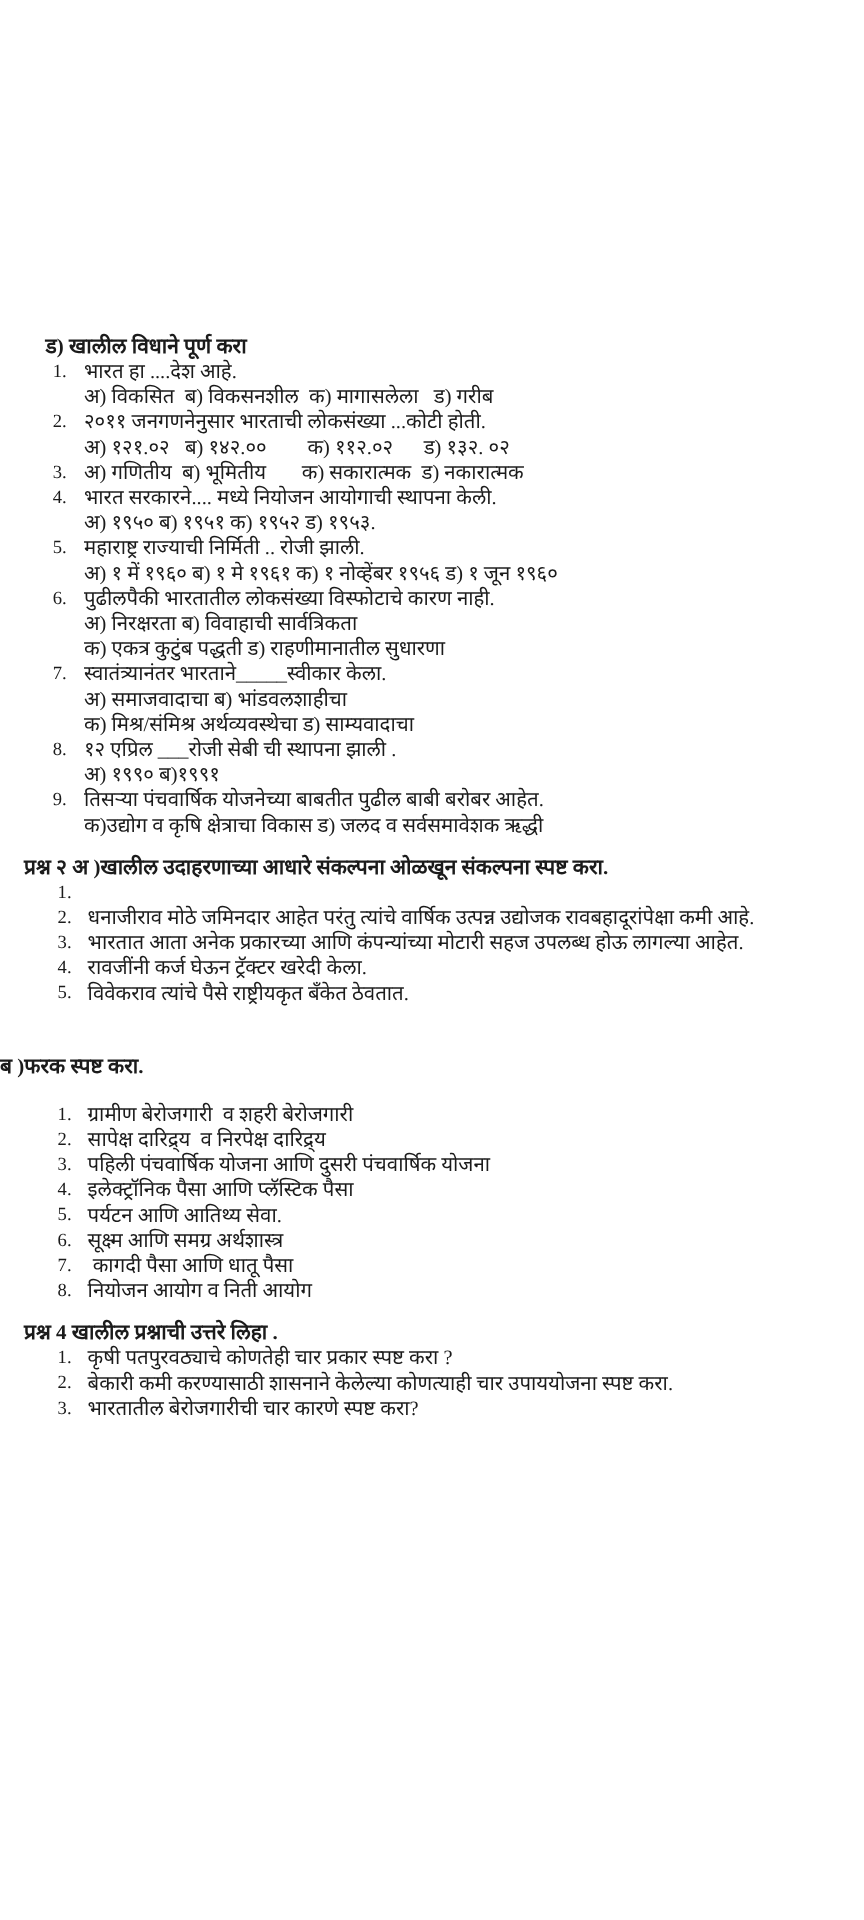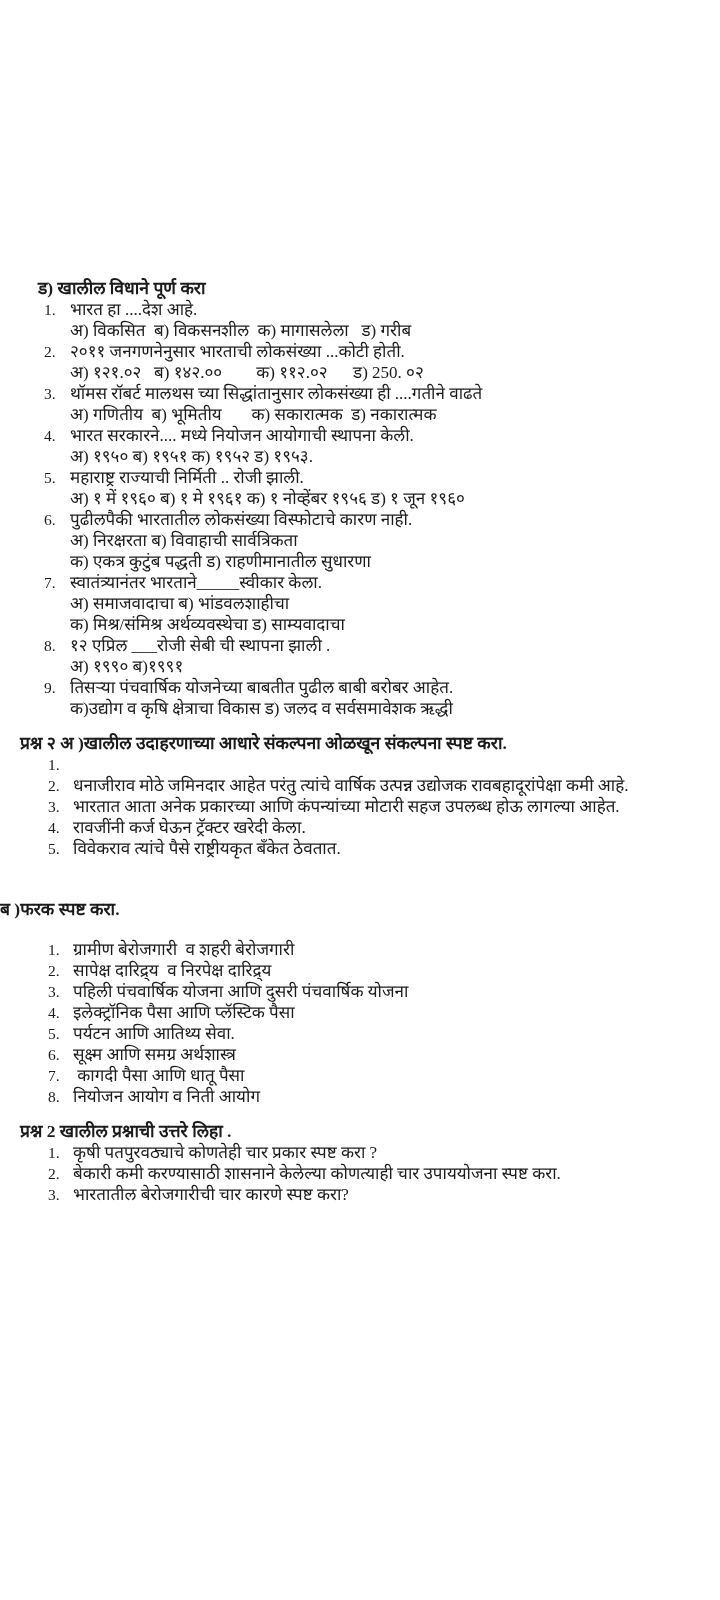--- a/index.html
+++ b/index.html
@@ -70,27 +70,26 @@
     <span class="num">1.</span>
     <span class="body">
             <div class="line">भारत हा ....देश आहे.</div>
             <div class="line">अ) विकसित  ब) विकसनशील  क) मागासलेला   ड) गरीब</div>
           </span>
   </div>
         <div class="item">
     <span class="num">2.</span>
     <span class="body">
             <div class="line">२०११ जनगणनेनुसार भारताची लोकसंख्या ...कोटी होती.</div>
-            <div class="line">अ) १२१.०२   ब) १४२.००        क) ११२.०२      ड) 250. ०२</div>
-          </span>
-  </div>
-        <div class="item">
-    <span class="num">3.</span>
-    <span class="body">
-            <div class="line">थॉमस रॉबर्ट मालथस च्या सिद्धांतानुसार लोकसंख्या ही ....गतीने वाढते</div>
+            <div class="line">अ) १२१.०२   ब) १४२.००        क) ११२.०२      ड) १३२. ०२</div>
+          </span>
+  </div>
+        <div class="item">
+    <span class="num">3.</span>
+    <span class="body">
             <div class="line">अ) गणितीय  ब) भूमितीय       क) सकारात्मक  ड) नकारात्मक</div>
           </span>
   </div>
         <div class="item">
     <span class="num">4.</span>
     <span class="body">
             <div class="line">भारत सरकारने.... मध्ये नियोजन आयोगाची स्थापना केली.</div>
             <div class="line">अ) १९५० ब) १९५१ क) १९५२ ड) १९५३.</div>
           </span>
   </div>
@@ -215,21 +214,21 @@
         <div class="item">
     <span class="num">8.</span>
     <span class="body">
             <div class="line">नियोजन आयोग व निती आयोग</div>
           </span>
   </div>
       </div>
   </section>
 
   <section class="qsection s-main">
-    <h2 class="heading">प्रश्न 2 खालील प्रश्नाची उत्तरे लिहा .</h2>
+    <h2 class="heading">प्रश्न 4 खालील प्रश्नाची उत्तरे लिहा .</h2>
     <div class="items">
         <div class="item">
     <span class="num">1.</span>
     <span class="body">
             <div class="line">कृषी पतपुरवठ्याचे कोणतेही चार प्रकार स्पष्ट करा ?</div>
           </span>
   </div>
         <div class="item">
     <span class="num">2.</span>
     <span class="body">

